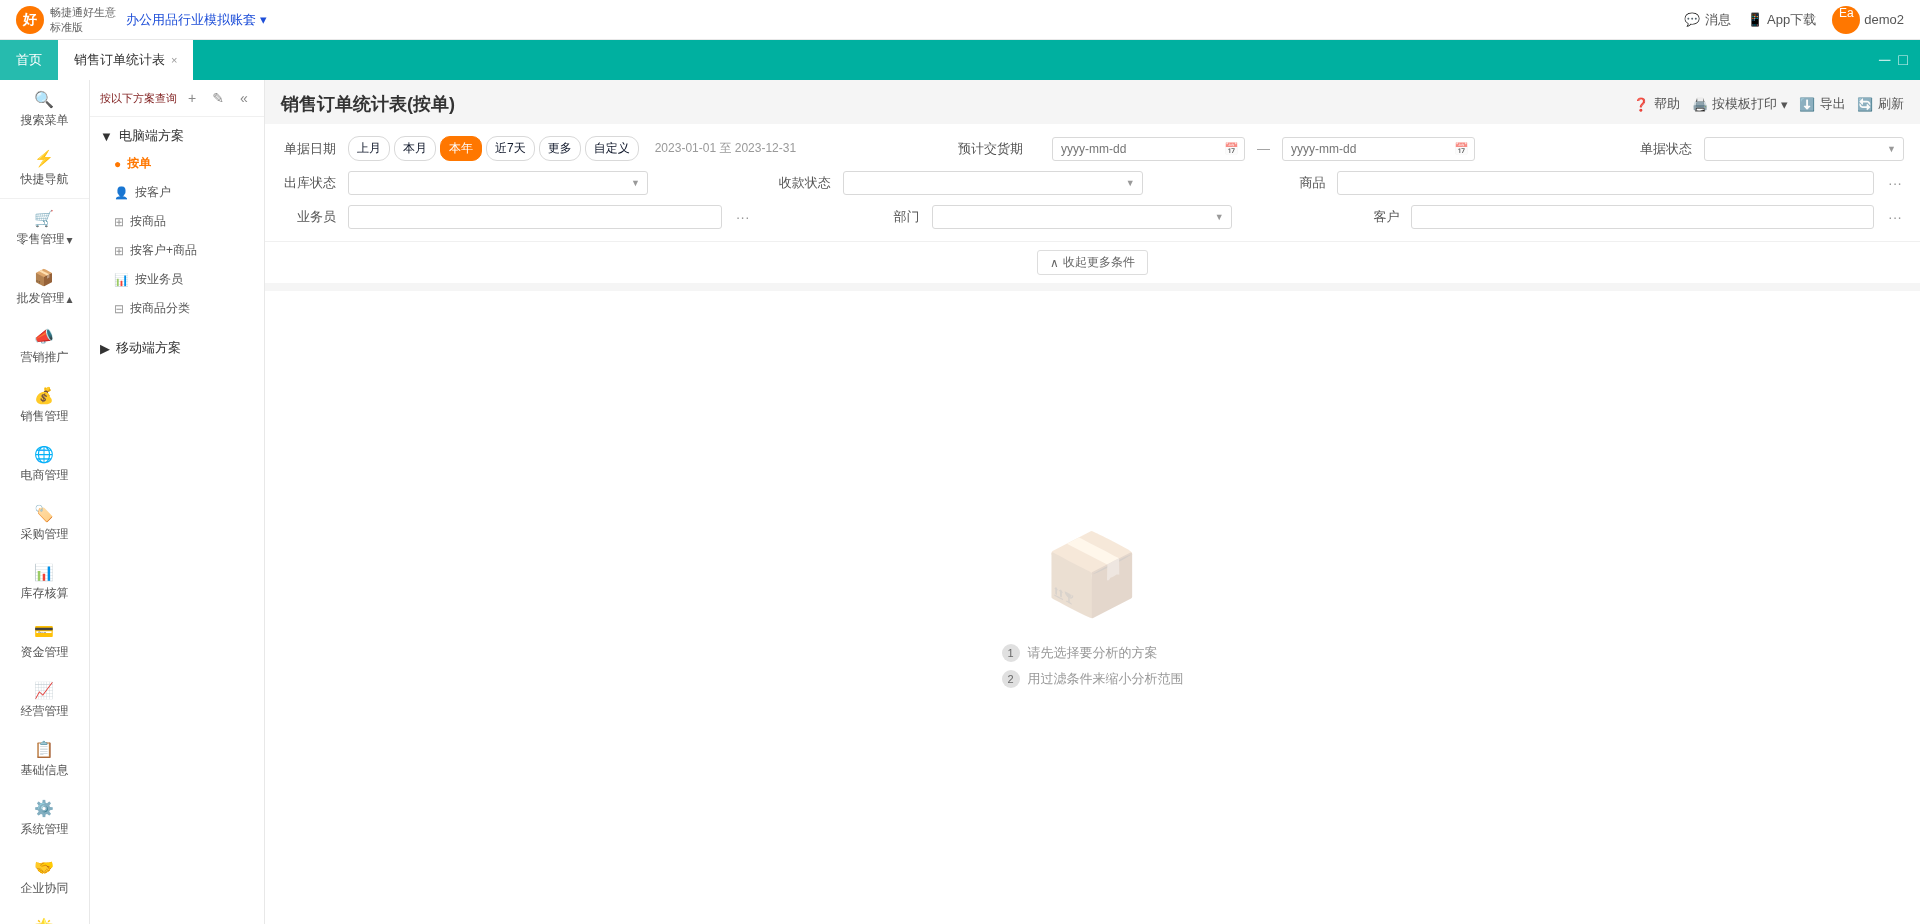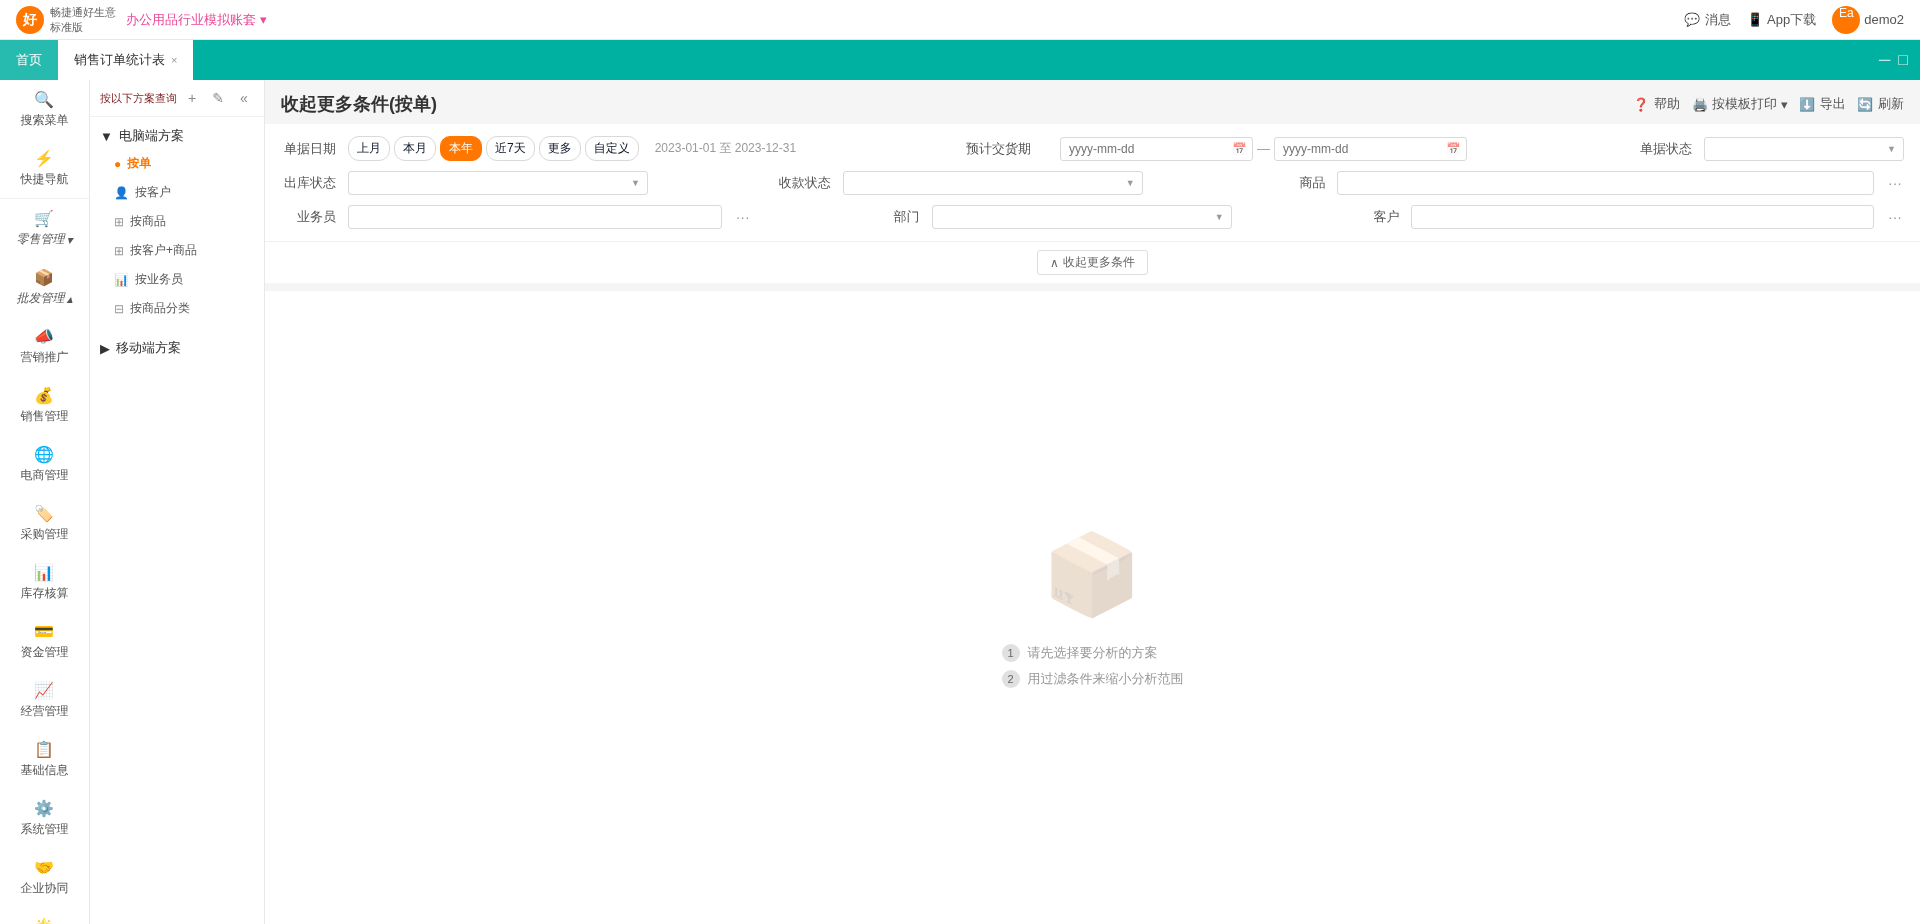--- a/index.html
+++ b/index.html
@@ -4,21 +4,21 @@
   <style>
     * { box-sizing: border-box; margin: 0; padding: 0; }
     body { font-family: 'Microsoft YaHei', Arial, sans-serif; font-size: 13px; background: #f5f5f5; color: #333; height: 924px; overflow: hidden; display: flex; flex-direction: column; }
 
     
     .top-bar { height: 40px; background: #fff; display: flex; align-items: center; padding: 0 16px; border-bottom: 1px solid #e8e8e8; justify-content: space-between; flex-shrink: 0; }
     .top-bar-left { display: flex; align-items: center; gap: 10px; }
     .logo-area { display: flex; align-items: center; gap: 6px; }
     .logo-icon { width: 28px; height: 28px; background: #ff7700; border-radius: 50%; display: flex; align-items: center; justify-content: center; color: white; font-size: 14px; font-weight: bold; }
     .logo-text { font-size: 11px; color: #666; line-height: 1.3; }
-    .app-selector { display: flex; align-items: center; gap: 4px; font-size: 13px; color: #ec4899; cursor: pointer; justify-content: flex-end; }
+    .app-selector { display: flex; align-items: center; gap: 4px; font-size: 13px; color: #1d4ed8; cursor: pointer; justify-content: flex-end; }
     .top-bar-right { display: flex; align-items: center; gap: 16px; font-size: 13px; color: #555; }
     .top-right-item { display: flex; align-items: center; gap: 4px; cursor: pointer; }
     .avatar { width: 28px; height: 28px; border-radius: 50%; background: #ff7700; display: flex; align-items: flex-start; justify-content: center; color: white; font-size: 12px; }
 
     
     .nav-tabs { height: 40px; background: #00b0a0; display: flex; align-items: center; padding: 0 0 0 0; flex-shrink: 0; position: relative; }
     .nav-tab { height: 40px; padding: 16px 16px; display: flex; align-items: center; cursor: pointer; color: rgba(255,255,255,0.85); font-size: 13px; gap: 6px; }
     .nav-tab.home { background: rgba(255,255,255,0.15); color: white; }
     .nav-tab.active { background: #fff; color: #333; }
     .nav-tab .close-btn { font-size: 11px; color: #999; cursor: pointer; }
@@ -27,21 +27,21 @@
 
     
     .main-layout { display: flex; flex: 1; overflow: hidden; }
 
     
     .sidebar { width: 90px; background: #fff; border-right: 1px solid #e8e8e8; display: flex; flex-direction: column; overflow-y: auto; flex-shrink: 0; }
     .sidebar-item { padding: 10px 0; text-align: center; cursor: pointer; font-size: 12px; color: #555; display: flex; flex-direction: column; align-items: center; gap: 3px; }
     .sidebar-item .s-icon { font-size: 16px; }
     .sidebar-section { border-top: 1px solid #f0f0f0; }
     .sidebar-label { font-size: 12px; }
-    .sidebar-with-arrow { display: flex; align-items: center; justify-content: center; gap: 2px; font-style: italic; }
+    .sidebar-with-arrow { display: flex; align-items: center; justify-content: center; gap: 2px; }
 
     
     .content-area { flex: 1; display: flex; overflow: hidden; }
 
     
     .scheme-panel { width: 175px; background: #fff; border-right: 1px solid #e8e8e8; flex-shrink: 0; overflow-y: auto; }
     .scheme-panel-header { padding: 8px 10px; display: flex; align-items: center; justify-content: space-between; border-bottom: 1px solid #f0f0f0; }
     .scheme-panel-title { font-size: 11px; color: #7f1d1d; }
     .scheme-panel-actions { display: flex; align-items: center; gap: 6px; }
     .scheme-action-btn { width: 20px; height: 20px; display: flex; align-items: center; justify-content: center; cursor: pointer; color: #888; font-size: 14px; border-radius: 3px; }
@@ -58,21 +58,21 @@
     .page-title { font-size: 18px; font-weight: bold; color: #333; }
     .page-actions { display: flex; align-items: center; gap: 12px; font-size: 13px; color: #555; }
     .page-action-item { display: flex; align-items: center; gap: 4px; cursor: pointer; }
     .filter-row { display: flex; align-items: center; gap: 12px; margin-bottom: 10px; flex-wrap: wrap; }
     .filter-row:last-child { margin-bottom: 0; }
     .filter-label { font-size: 13px; color: #555; white-space: nowrap; min-width: 55px; text-align: right; }
     .filter-input { border: 1px solid #d9d9d9; border-radius: 3px; padding: 4px 8px; font-size: 12px; color: #333; background: #fff; }
     .filter-select { border: 1px solid #d9d9d9; border-radius: 3px; padding: 4px 24px 4px 8px; font-size: 12px; color: #333; background: #fff; appearance: none; cursor: pointer; min-width: 120px; position: relative; }
     .filter-select-wrap { position: relative; display: inline-flex; align-items: center; }
     .filter-select-wrap::after { content: '▼'; font-size: 9px; color: #999; position: absolute; right: 8px; pointer-events: none; }
-    .filter-date-group { display: flex; align-items: center; gap: 4px; margin-left: 17px; }
+    .filter-date-group { display: flex; align-items: center; gap: 12px; margin-left: 17px; }
     .filter-date-input { border: 1px solid #d9d9d9; border-radius: 3px; padding: 4px 28px 4px 8px; font-size: 12px; color: #999; background: #fff; min-width: 120px; position: relative; }
     .filter-date-wrap { position: relative; display: inline-flex; align-items: center; }
     .filter-date-wrap::after { content: '📅'; font-size: 12px; position: absolute; right: 6px; pointer-events: none; opacity: 0.6; }
     .date-separator { color: #999; }
     .filter-period-btns { display: flex; align-items: center; gap: 4px; }
     .period-btn { padding: 3px 8px; border-radius: 11px; font-size: 12px; cursor: pointer; border: 1px solid #d9d9d9; color: #0f172a; background: #fff; }
     .period-btn.active { background: #ff7700; border-color: #ff7700; color: #fff; border-radius: 10px; }
     .filter-dots { color: #999; cursor: pointer; font-size: 14px; padding: 0 2px; }
 
     
@@ -264,21 +264,21 @@
         <div class="scheme-group-title">
           <span>▶</span>
           <span>移动端方案</span>
         </div>
       </div>
     </div>
 
     <div class="right-panel">
 
       <div class="page-header">
-        <h1 class="page-title">收起更多条件(按单)</h1>
+        <h1 class="page-title">销售订单统计表(按单)</h1>
         <div class="page-actions">
           <div class="page-action-item">
             <span>❓</span>
             <span>帮助</span>
           </div>
           <div class="page-action-item">
             <span>🖨️</span>
             <span>按模板打印</span>
             <span>▾</span>
           </div>

